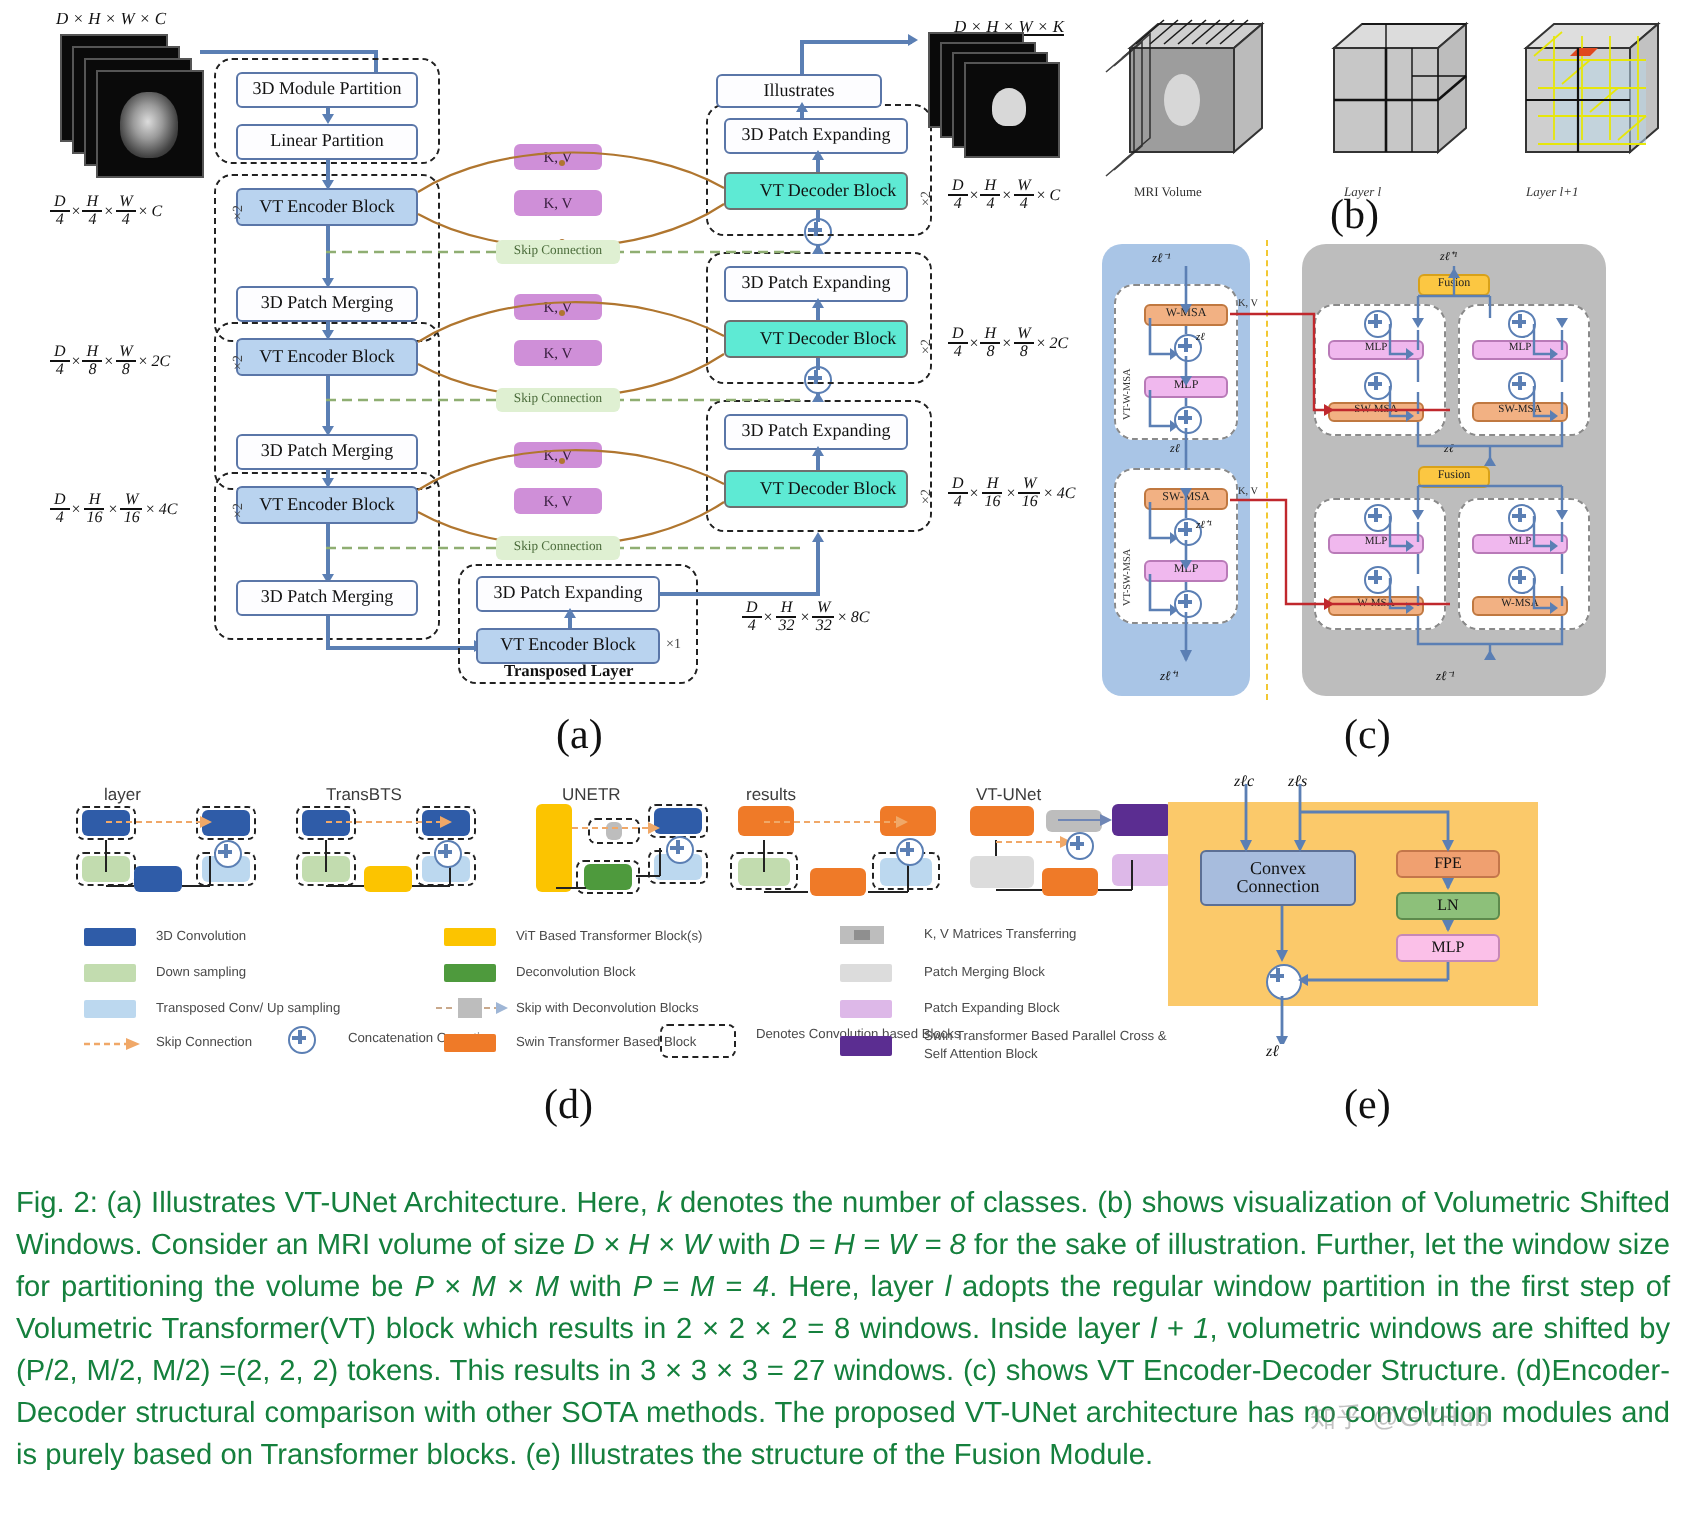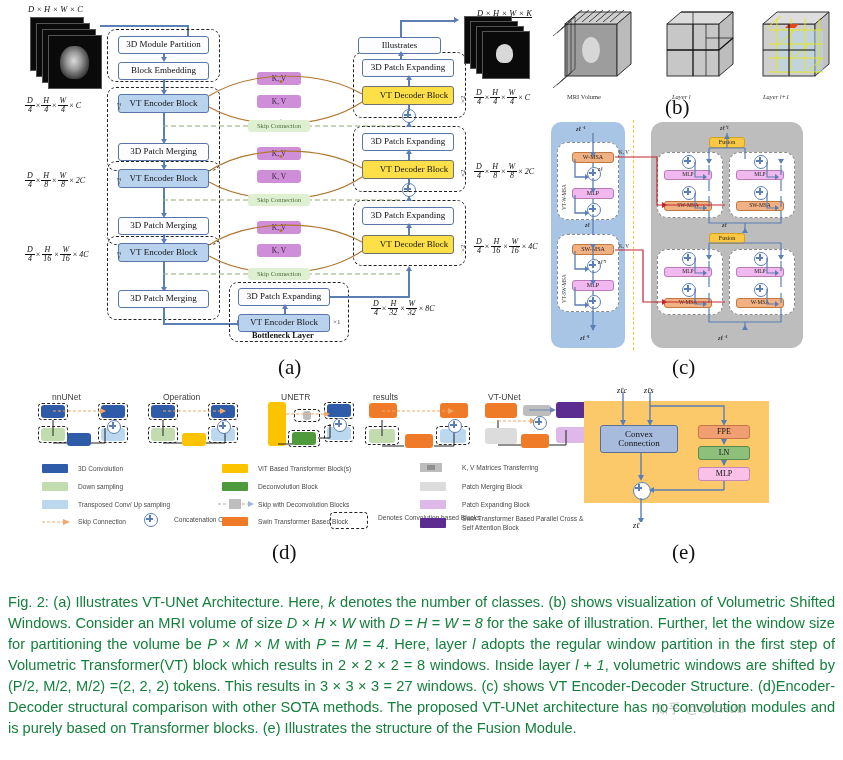--- a/index.html
+++ b/index.html
@@ -7,21 +7,21 @@
        font-family:"Liberation Sans",sans-serif;color:#111;}
   .fig{position:absolute;left:0;top:0;width:843px;height:760px;}
   .abs{position:absolute;box-sizing:border-box;}
 
   
   .blk{position:absolute;box-sizing:border-box;display:flex;align-items:center;
        justify-content:center;text-align:center;border-radius:3px;
        font-family:"Liberation Serif",serif;line-height:1.05;}
   .blk-white{background:#fdfdff;border:1px solid #5a76a8;color:#111;}
   .blk-blue{background:#b9d3ef;border:1px solid #5a76a8;color:#111;}
-  .blk-gray{background:#fde047;border:1px solid #6f6f6f;color:#111;padding-left:12px;}
+  .blk-gray{background:#5eead4;border:1px solid #6f6f6f;color:#111;padding-left:12px;}
   .blk-purple{background:#cf8fd8;color:#3a2040;border:none;}
   .blk-green{background:#dff0d2;color:#4a6b3a;border:none;}
   .blk-orange{background:#f2b183;border:1px solid #c07840;color:#222;}
   .blk-pink{background:#f0b8ee;border:1px solid #b97ab8;color:#222;}
   .blk-yellow{background:#fcc742;border:1px solid #d8a119;color:#222;}
 
   .dash{position:absolute;box-sizing:border-box;border:1.4px dashed #222;
         border-radius:9px;}
   .dash-soft{position:absolute;box-sizing:border-box;border:1.3px dashed #8a8a8a;
         border-radius:10px;}
@@ -94,21 +94,21 @@
       <div class="slice" style="left:48px;top:35px;width:52px;height:52px;"></div>
       <div class="brain" style="left:60px;top:46px;width:29px;height:33px;"></div>
     </div>
 
     <div class="ln ln-h" style="left:100px;top:25px;width:88px;"></div>
     <div class="ln ln-v" style="left:187px;top:25px;height:18px;"></div>
     <div class="arrow-d" style="left:184.5px;top:42px;"></div>
 
     <div class="dash" style="left:107px;top:29px;width:113px;height:53px;"></div>
     <div class="blk blk-white" style="left:118px;top:36px;width:91px;height:18px;font-size:9px;">3D Module Partition</div>
-    <div class="blk blk-white" style="left:118px;top:62px;width:91px;height:18px;font-size:9px;">Block Embedding</div>
+    <div class="blk blk-white" style="left:118px;top:62px;width:91px;height:18px;font-size:9px;">Linear Partition</div>
     <div class="ln ln-v" style="left:163px;top:54px;height:4px;"></div>
     <div class="arrow-d" style="left:160.5px;top:57px;"></div>
 
     <div class="dash" style="left:107px;top:87px;width:113px;height:84px;"></div>
     <div class="blk blk-blue" style="left:118px;top:94px;width:91px;height:19px;font-size:9px;">VT Encoder Block</div>
     <div class="rot" style="left:115px;top:110px;font-size:7px;color:#444;">×2</div>
     <div class="ln ln-v" style="left:163px;top:80px;height:12px;"></div>
     <div class="arrow-d" style="left:160.5px;top:90px;"></div>
     <div class="ln ln-v" style="left:163px;top:113px;height:28px;"></div>
     <div class="arrow-d" style="left:160.5px;top:139px;"></div>
@@ -135,21 +135,21 @@
     <div class="ln ln-v" style="left:163px;top:308px;height:16px;"></div>
     <div class="ln ln-h" style="left:163px;top:323px;width:76px;"></div>
     <div class="arrow-r" style="left:237px;top:320px;"></div>
 
     <div class="dash" style="left:229px;top:282px;width:120px;height:60px;"></div>
     <div class="blk blk-blue" style="left:238px;top:314px;width:92px;height:18px;font-size:9px;">VT Encoder Block</div>
     <div class="lbl" style="left:333px;top:318px;font-size:7px;color:#444;">×1</div>
     <div class="blk blk-white" style="left:238px;top:288px;width:92px;height:18px;font-size:9px;">3D Patch Expanding</div>
     <div class="ln ln-v" style="left:284px;top:307px;height:7px;"></div>
     <div class="arrow-u" style="left:281.5px;top:304px;"></div>
-    <div class="lbl" style="left:252px;top:331px;font-size:8.4px;font-weight:bold;">Bottleneck Layer</div>
+    <div class="lbl" style="left:252px;top:331px;font-size:8.4px;font-weight:bold;">Transposed Layer</div>
 
     <div class="mathlbl" style="left:370px;top:300px;font-size:8px;">
       <span class="frac">
           <span class="num">D</span>
           <span class="den">4</span>
         </span>
         <span style="font-style:normal">×</span>
       <span class="frac">
           <span class="num">H</span>
           <span class="den">32</span>
@@ -583,22 +583,22 @@
         <polygon points="57,159 57,165 62,162"></polygon>
       </g>
     </svg>
     <div class="lbl" style="left:619px;top:149px;font-size:5.2px;color:#333;">K, V</div>
     <div class="lbl" style="left:619px;top:243px;font-size:5.2px;color:#333;">K, V</div>
 
     <div class="panel-letter" style="left:672px;top:355px;">(c)</div>
   </div>
 
   <div>
-    <div class="d-title" style="left:52px;top:392px;">nnUNet</div>
-    <div class="d-title" style="left:163px;top:392px;">Operation</div>
+    <div class="d-title" style="left:52px;top:392px;">layer</div>
+    <div class="d-title" style="left:163px;top:392px;">TransBTS</div>
     <div class="d-title" style="left:281px;top:392px;">UNETR</div>
     <div class="d-title" style="left:373px;top:392px;">results</div>
     <div class="d-title" style="left:488px;top:392px;">VT-UNet</div>
 
     <div>
       <div class="d-dash" style="left:38px;top:403px;width:30px;height:17px;"></div>
       <div class="d-blk" style="left:41px;top:405px;width:24px;height:13px;background:#2f5ca8;"></div>
       <div class="d-dash" style="left:38px;top:426px;width:30px;height:17px;"></div>
       <div class="d-blk" style="left:41px;top:428px;width:24px;height:13px;background:#c2dcaf;"></div>
       <div class="d-blk" style="left:67px;top:433px;width:24px;height:13px;background:#2f5ca8;"></div>

